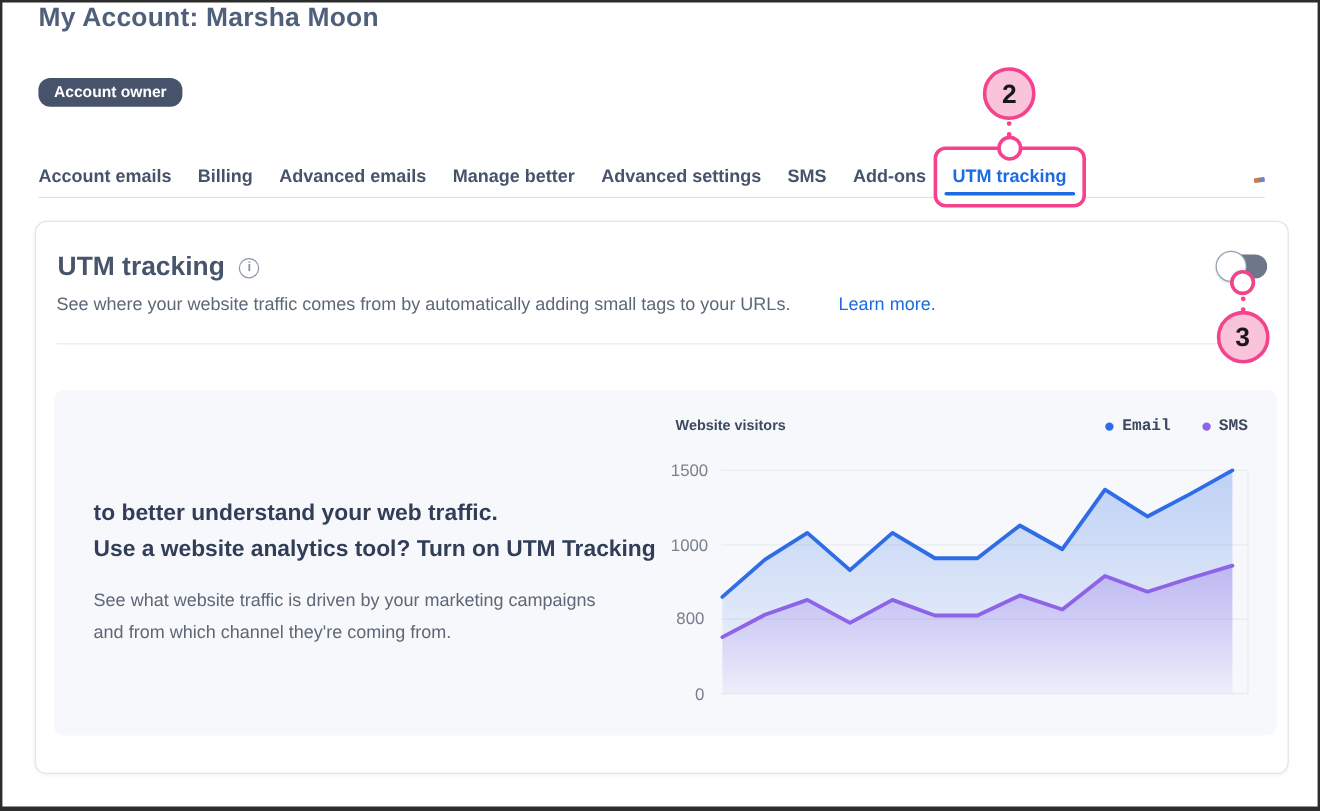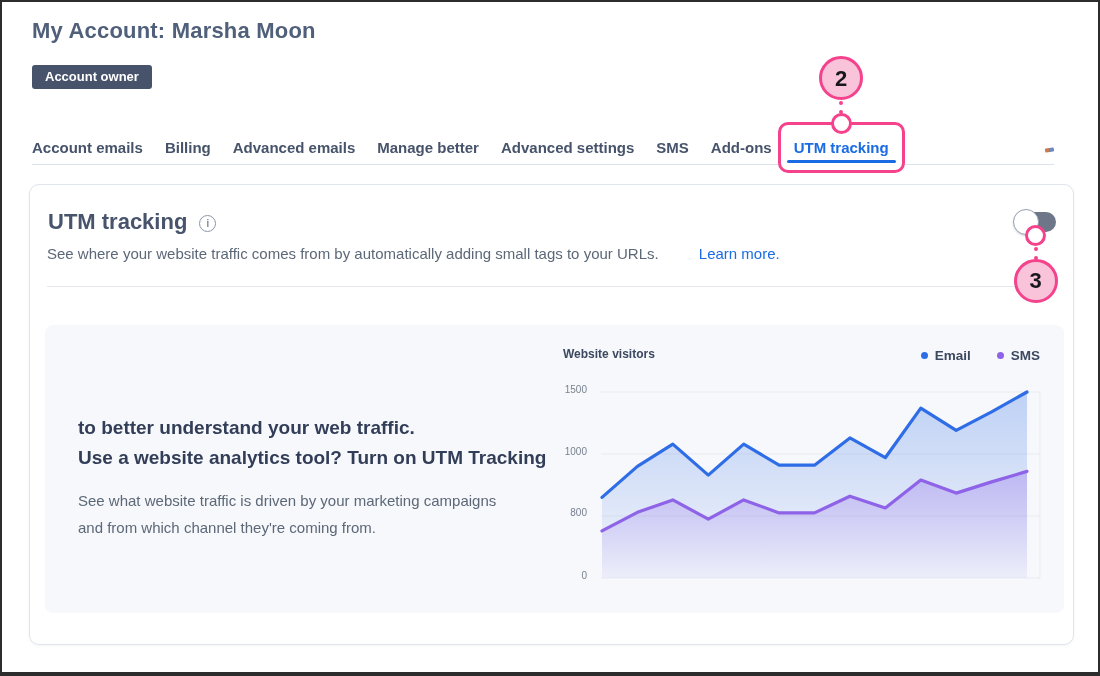--- a/index.html
+++ b/index.html
@@ -5,25 +5,25 @@
   * { box-sizing: border-box; }
   html,body { margin:0; padding:0; }
   body {
     width:1100px; height:676px; position:relative; overflow:hidden;
     background:#ffffff;
     border:2px solid #2c2c2c; border-bottom-width:4px;
     font-family:"Liberation Sans", sans-serif;
   }
 
   
-  .page-title { position:absolute; left:30px; top:16px; margin:0;
+  .page-title { position:absolute; left:30px; top:0; margin:0;
     font-size:22px; font-weight:700; color:#50607b; letter-spacing:.2px; }
   .owner-badge { position:absolute; left:30px; top:63px;
     background:#47536b; color:#fff; font-size:13px; font-weight:700;
-    padding:4px 13px 5px; border-radius:3px; }
+    padding:4px 13px 5px; border-radius:10px; }
 
   
   .tabs { position:absolute; left:30px; top:136px; display:flex; gap:22px; z-index:1; }
   .tab { position:relative; font-size:15px; font-weight:700; color:#46536a;
     white-space:nowrap; cursor:pointer; line-height:19px; }
   .tab.active { color:#1a6be4; }
   .tab .lbl { position:relative; z-index:2; }
   .tabs-divider { position:absolute; left:30px; top:162px; width:1022px; height:1px;
     background:#dde2ea; z-index:0; }
   .active-underline { position:absolute; left:-7px; right:-7px; top:22px; height:3px;
@@ -82,23 +82,23 @@
   .promo-body { position:absolute; left:33px; top:162px; margin:0;
     font-size:15px; color:#5c6878; line-height:27px; }
   .promo-body span { display:block; }
 
   
   .chart { position:absolute; left:514px; top:18px; width:484px; height:252px; }
   .chart-title { position:absolute; left:4px; top:4px; font-size:12px;
     font-weight:700; color:#3c4860; }
   .legend { position:absolute; right:3px; top:5px; display:flex; gap:26px; }
   .legend-item { display:flex; align-items:center; gap:7px; font-size:13.5px;
-    font-weight:700; color:#3c4860; }
+    font-weight:700; color:#3c4860;font-family:Liberation Mono, monospace; }
   .legend-dot { width:7px; height:7px; border-radius:50%; display:inline-block; }
-  .yt { position:absolute; left:0; width:28px; text-align:right; font-size:10px;
+  .yt { position:absolute; left:0; width:28px; text-align:right; font-size:14px;
     color:#78818f; }
   .yt0 { top:41px; } .yt1 { top:103px; } .yt2 { top:164px; } .yt3 { top:227px; }
   #chart-svg { position:absolute; left:0; top:0; }
   #grid line { stroke:#e9ebf0; stroke-width:1; }
   .series-line { fill:none; stroke-width:3.2; stroke-linejoin:round; stroke-linecap:round; }
 </style>
 </head>
 <body>
 
 <h1 class="page-title">My Account: Marsha Moon</h1>

